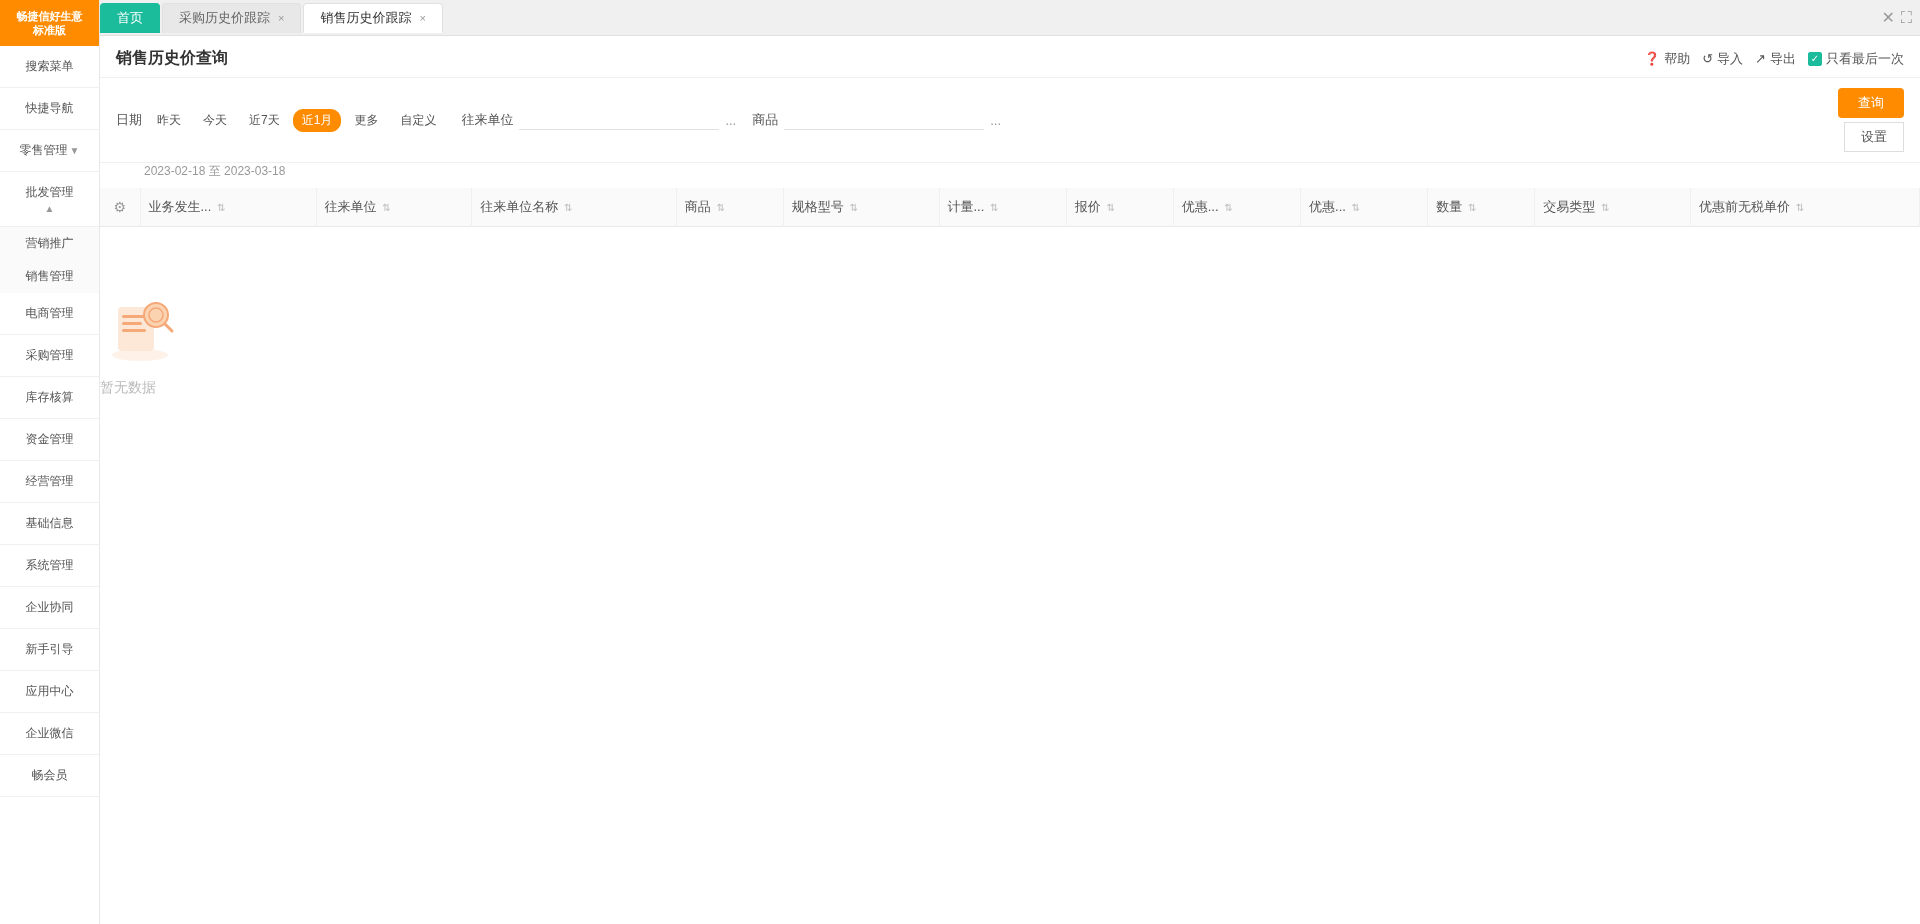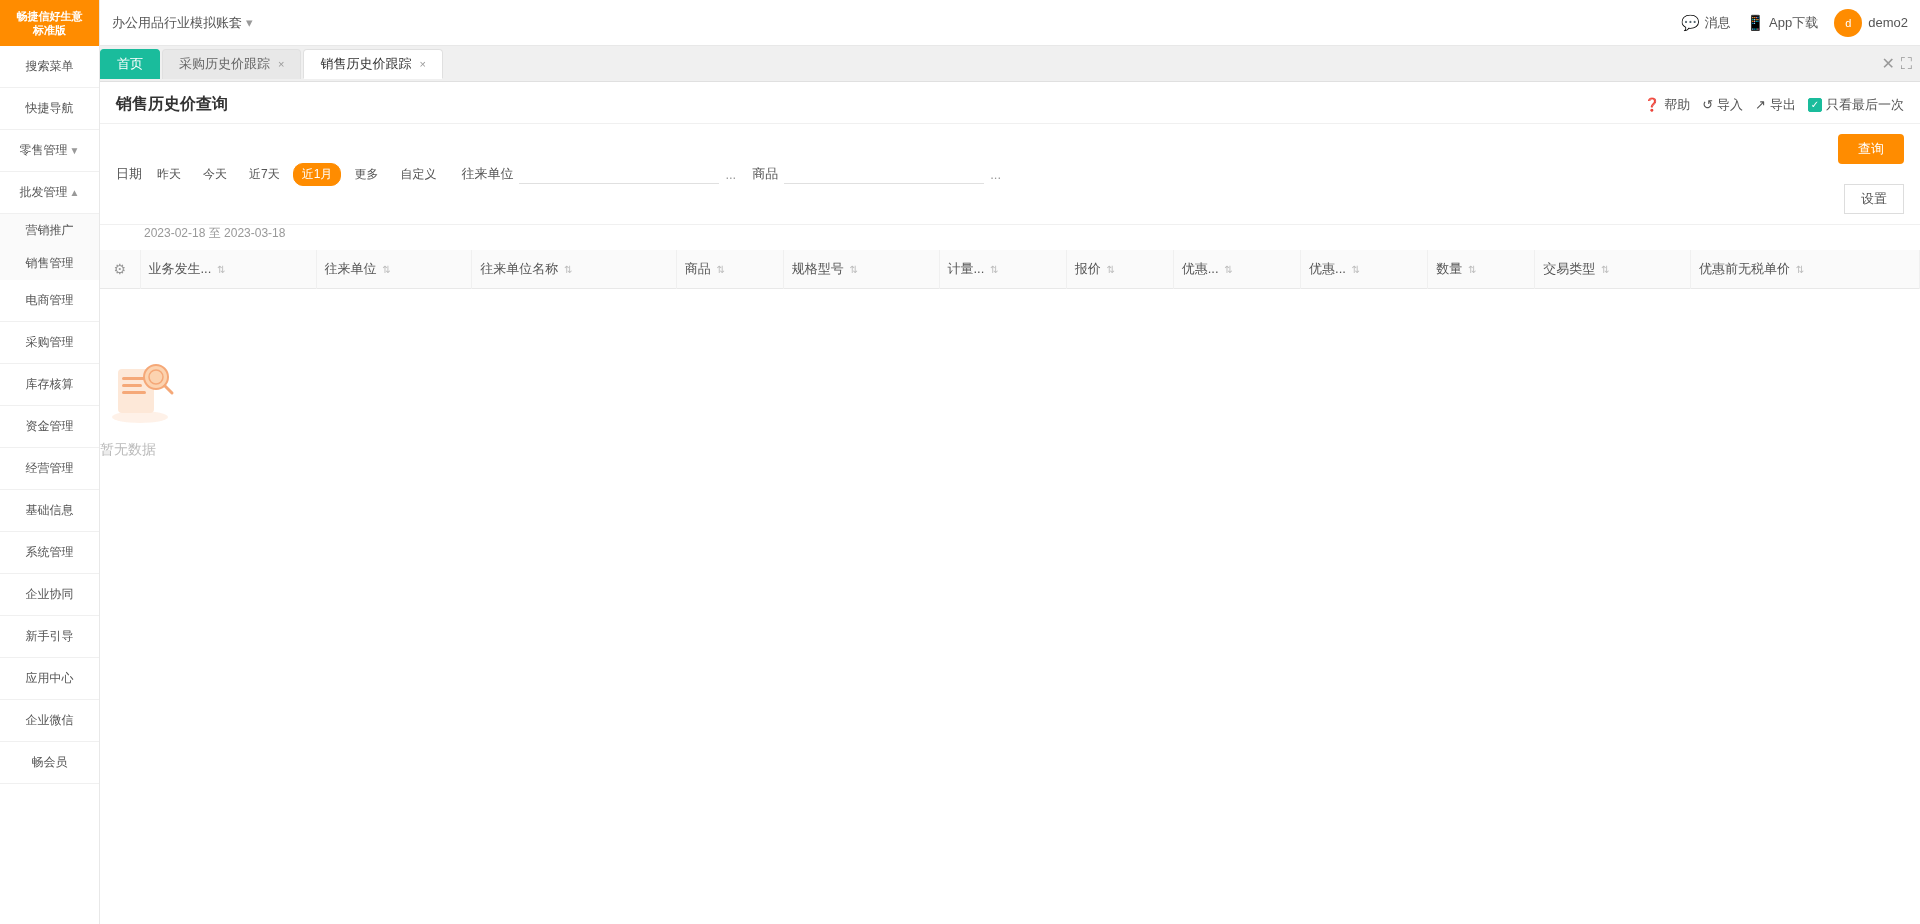--- a/index.html
+++ b/index.html
@@ -84,21 +84,21 @@
   <div class="sidebar-menu-item">
     <span>搜索菜单</span>
   </div>
   <div class="sidebar-menu-item">
     <span>快捷导航</span>
   </div>
   <div class="sidebar-menu-item" style="flex-direction:row;justify-content:center;gap:2px;">
     <span>零售管理</span>
     <span class="arrow">▼</span>
   </div>
-  <div class="sidebar-menu-item" style="flex-direction:row;justify-content:center;gap:2px;">
+  <div class="sidebar-menu-item" style="flex-direction:column;justify-content:center;gap:2px;">
     <span>批发管理</span>
     <span class="arrow">▲</span>
   </div>
   <div class="sidebar-sub-item">
     <span>营销推广</span>
   </div>
   <div class="sidebar-sub-item">
     <span>销售管理</span>
   </div>
   <div class="sidebar-menu-item">
@@ -134,40 +134,20 @@
   <div class="sidebar-menu-item">
     <span>企业微信</span>
   </div>
   <div class="sidebar-menu-item">
     <span>畅会员</span>
   </div>
 </div>
 
 <div class="main">
 
-  <div class="topbar">
-    <span class="topbar-title">
-      <span>办公用品行业模拟账套</span>
-      <span style="cursor:pointer;color:#999;">▾</span>
-    </span>
-    <div class="topbar-actions">
-      <div class="topbar-action">
-        <span style="font-size:15px;">💬</span>
-        <span>消息</span>
-      </div>
-      <div class="topbar-action">
-        <span style="font-size:15px;">📱</span>
-        <span>App下载</span>
-      </div>
-      <div class="topbar-action" style="display:flex;align-items:center;gap:6px;">
-        <div class="user-avatar">d</div>
-        <span>demo2</span>
-      </div>
-    </div>
-  </div>
 
   <div class="tabs">
     <div class="tab tab-home">
       <span>首页</span>
     </div>
     <div class="tab">
       <span>采购历史价跟踪</span>
       <span class="tab-close">×</span>
     </div>
     <div class="tab active">
@@ -220,21 +200,21 @@
       <div class="filter-item">
         <span class="filter-label">往来单位</span>
         <input class="filter-input" type="text" style="width: 200px;">
         <span class="filter-dots">...</span>
       </div>
       <div class="filter-item">
         <span class="filter-label">商品</span>
         <input class="filter-input" type="text" style="width: 200px;">
         <span class="filter-dots">...</span>
       </div>
-      <div style="margin-left:auto;display:flex;flex-direction:column;align-items:flex-end;gap:20px;">
+      <div style="margin-left:auto;display:flex;flex-direction:column;align-items:flex-end;gap:4px;">
         <button class="query-btn">查询</button>
         <button class="settings-btn">设置</button>
       </div>
     </div>
 
     <div style="padding: 0 16px 8px; font-size:12px; color:#999; margin-left: 28px;">
       <span>2023-02-18 至 2023-03-18</span>
     </div>
 
     <div class="table-container">

